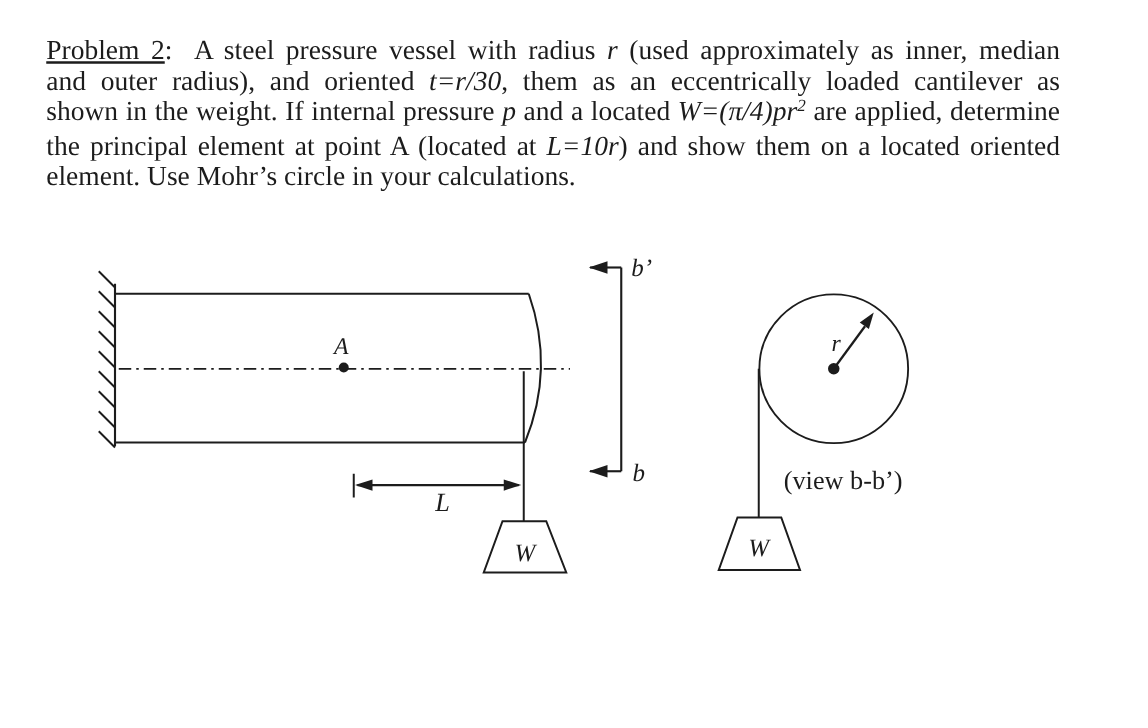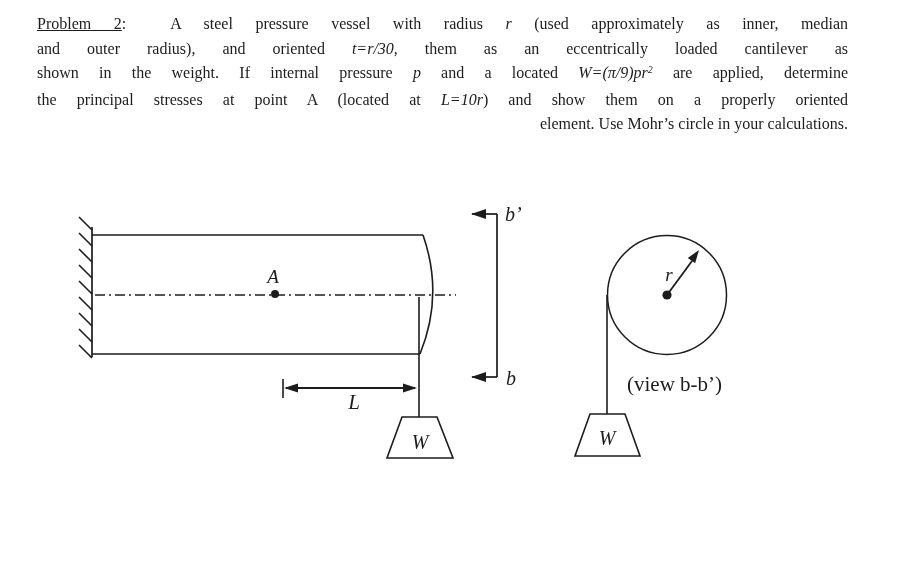--- a/index.html
+++ b/index.html
@@ -1,46 +1,46 @@
 <!DOCTYPE html>
 <html><head>
 <meta charset="utf-8">
 <style>
   html,body { margin:0; padding:0; background:#ffffff; }
   .page {
     position:relative; width:918px; height:582px; background:#ffffff;
     font-family:"Liberation Serif", serif; color:#1c1c1c; overflow:hidden;
   }
   .problem {
-    position:absolute; left:37px; top:12px; width:811px;
-    font-size:16px; line-height:24.5px;
+    position:absolute; left:37px; top:28px; width:811px;
+    font-size:22px; line-height:24.5px;
   }
-  .tline { white-space:normal;text-align:right; }
+  .tline { white-space:normal; }
   .tline.just { text-align:justify; text-align-last:justify; }
   .u { text-decoration:underline; }
   .i { font-style:italic; }
   .sup { font-size:0.62em; position:relative; top:-0.48em; }
   .figure { position:absolute; left:0; top:0; width:918px; height:582px; }
   .figure text {
     font-family:"Liberation Serif", serif; fill:#1c1c1c;
   }
   .figure .lbl-i { font-style:italic; }
   .stroke { stroke:#1c1c1c; fill:none; }
   .fill { fill:#1c1c1c; stroke:none; }
 </style>
 </head>
 <body>
 
 <div class="page">
 
   <div class="problem">
       <div class="tline just"><span class="u">Problem 2</span><span>:&nbsp; A steel pressure vessel with radius </span><span class="i">r</span><span> (used approximately as inner, median</span></div>
       <div class="tline just"><span>and outer radius), and oriented </span><span class="i">t=r/30</span><span>, them as an eccentrically loaded cantilever as</span></div>
-      <div class="tline just"><span>shown in the weight. If internal pressure </span><span class="i">p</span><span> and a located </span><span class="i">W=(π/9)pr</span><span class="i sup">2</span><span> are applied, determine</span></div>
-      <div class="tline just"><span>the principal stresses at point A (located at </span><span class="i">L=10r</span><span>) and show them on a properly oriented</span></div>
+      <div class="tline just"><span>shown in the weight. If internal pressure </span><span class="i">p</span><span> and a located </span><span class="i">W=(π/4)pr</span><span class="i sup">2</span><span> are applied, determine</span></div>
+      <div class="tline just"><span>the principal element at point A (located at </span><span class="i">L=10r</span><span>) and show them on a located oriented</span></div>
       <div class="tline"><span>element. Use Mohr’s circle in your calculations.</span></div>
     </div>
 
   <svg class="figure" viewBox="0 0 918 582" xmlns="http://www.w3.org/2000/svg">
 
     <g>
       <line class="stroke" stroke-width="1.7" x1="92" y1="227" x2="92" y2="357"></line>
       <g class="stroke" stroke-width="1.6">
         <line x1="79" y1="217" x2="92" y2="230"></line>
         <line x1="79" y1="233" x2="92" y2="246"></line>

